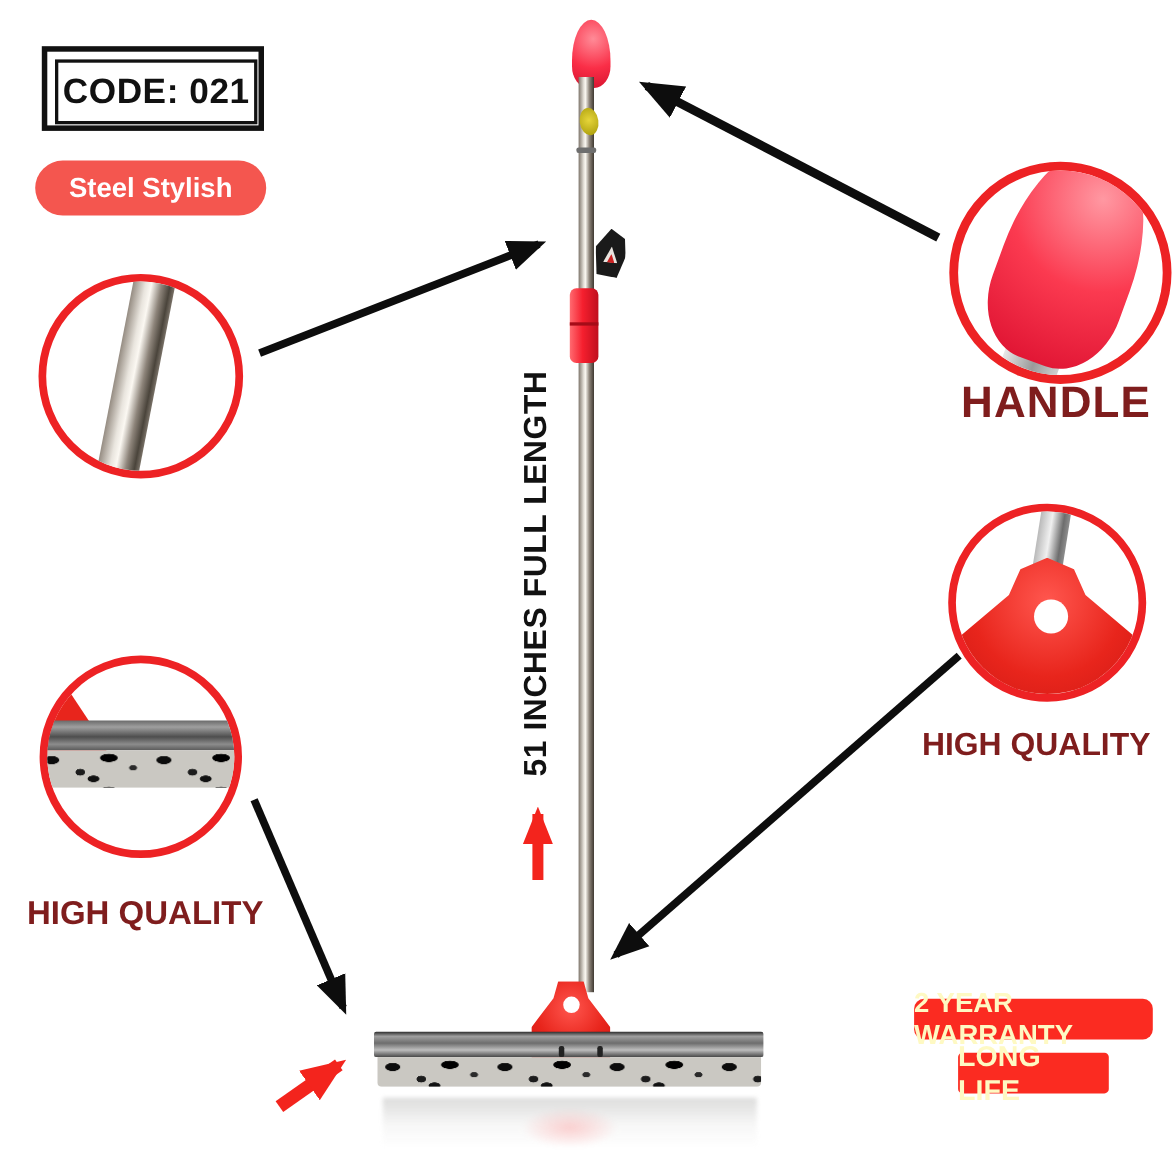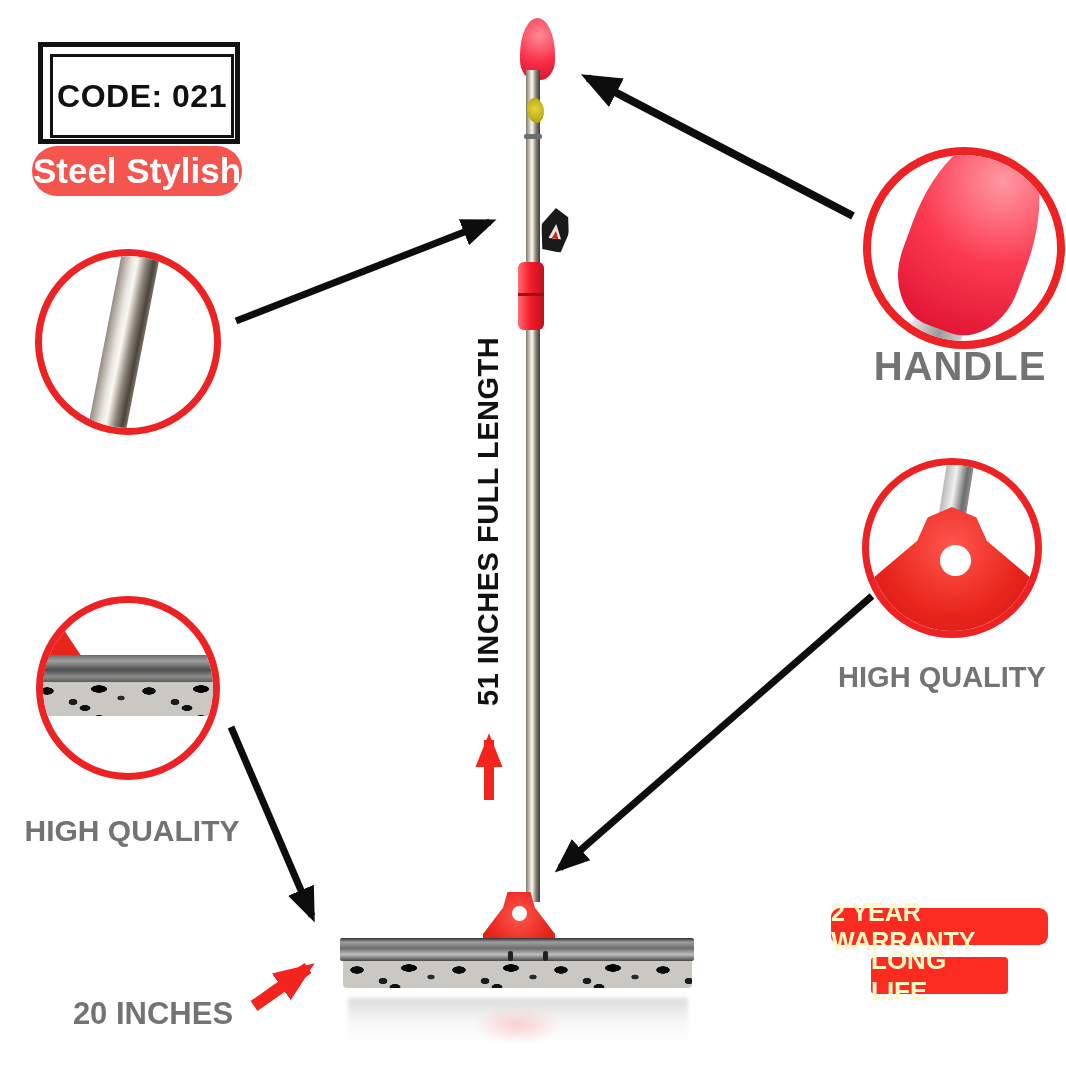--- a/index.html
+++ b/index.html
@@ -3,27 +3,27 @@
 <meta charset="utf-8">
 <style>
   html,body{margin:0;padding:0;background:#fff;}
   .canvas{
     position:relative;width:1066px;height:1066px;background:#fff;overflow:hidden;
     font-family:"Liberation Sans",sans-serif;color:#111;
   }
   .abs{position:absolute;}
 
   
-  .code-box{left:38px;top:42px;width:202px;height:102px;border:5px solid #111;
+  .code-box{left:38px;top:42px;width:202px;height:77px;border:5px solid #111;
     padding:7px;box-sizing:border-box;background:#fff;}
   .code-box-inner{width:100%;height:100%;border:3px solid #111;display:flex;
     align-items:center;justify-content:center;font-weight:bold;font-size:32px;letter-spacing:.5px;}
 
   .style-pill{left:32px;top:146px;width:210px;height:50px;border-radius:26px;background:#f4564f;
-    color:#fff;font-weight:bold;font-size:35px;display:flex;align-items:center;justify-content:center;}
+    color:#fff;font-weight:bold;font-size:25px;display:flex;align-items:center;justify-content:center;}
 
   
   .callout{border:7px solid #ed2224;border-radius:50%;overflow:hidden;background:#fff;}
   .co-steelrod{left:35px;top:249px;width:172px;height:172px;}
   .rod-diag{position:absolute;left:62px;top:-22px;width:38px;height:225px;transform:rotate(11deg);
     background:linear-gradient(90deg,#958c82 0%,#e9e5de 30%,#fbf8f2 44%,#8d847a 68%,#4a443b 88%,#7a7268 100%);}
 
   .co-handle{left:863px;top:147px;width:186px;height:186px;border-width:8px;}
   .knob-big{position:absolute;left:42px;top:-26px;width:122px;height:206px;transform:rotate(20deg);
     border-radius:50% 50% 40% 40% / 56% 56% 30% 30%;
@@ -50,21 +50,21 @@
     background-color:#cac8c2;
     background-image:
       radial-gradient(ellipse 11px 6px at 14px 9px,#0c0c0c 58%,transparent 65%),
       radial-gradient(ellipse 7px 5px at 40px 20px,#1c1c1c 58%,transparent 66%),
       radial-gradient(ellipse 13px 6px at 66px 7px,#000 58%,transparent 65%),
       radial-gradient(ellipse 6px 4px at 88px 16px,#2a2a2a 55%,transparent 66%),
       radial-gradient(ellipse 9px 5px at 52px 26px,#111 55%,transparent 64%);
     background-size:102px 30px;}
 
   
-  .lbl{font-weight:bold;text-align:center;color:#737373;}
+  .lbl{font-weight:bold;text-align:center;color:#7f1d1d;}
   .lbl-steelrod{left:18px;top:476px;width:212px;font-size:34px;}
   .lbl-handle{left:860px;top:344px;width:200px;font-size:40px;letter-spacing:1px;}
   .lbl-frame{left:822px;top:656px;width:240px;font-size:29px;line-height:1.45;}
   .lbl-foam{left:18px;top:810px;width:228px;font-size:30px;line-height:1.42;}
   .lbl-width{left:58px;top:996px;width:190px;font-size:31px;}
   .lbl-length{left:468px;top:358px;width:40px;height:326px;writing-mode:vertical-rl;
     transform:rotate(180deg);font-weight:bold;font-size:29px;letter-spacing:.5px;
     display:flex;align-items:center;justify-content:center;white-space:nowrap;}
 
   
@@ -155,21 +155,20 @@
   <div class="abs callout co-foam">
     <div class="foam-redcorner"></div>
     <div class="foam-channel-bar"></div>
     <div class="foam-band-big speckle"></div>
   </div>
   <div class="abs lbl lbl-foam">
     <span style="display:block">HIGH QUALITY</span>
   </div>
 
   <div class="abs lbl-length">51 INCHES FULL LENGTH</div>
-  <div class="abs lbl lbl-width">20 INCHES</div>
 
   <div class="abs badge badge-warranty">2 YEAR WARRANTY</div>
   <div class="abs badge badge-longlife">LONG LIFE</div>
 
   <svg class="overlay" width="1066" height="1066" viewBox="0 0 1066 1066">
     <defs>
       <marker id="mB" viewBox="0 0 10 8" refX="8" refY="4" markerWidth="5" markerHeight="4.2" orient="auto">
         <path d="M0,0 L10,4 L0,8 Z" fill="#0d0d0d"></path>
       </marker>
       <marker id="mR" viewBox="0 0 10 8" refX="8" refY="4" markerWidth="3.4" markerHeight="3" orient="auto">

